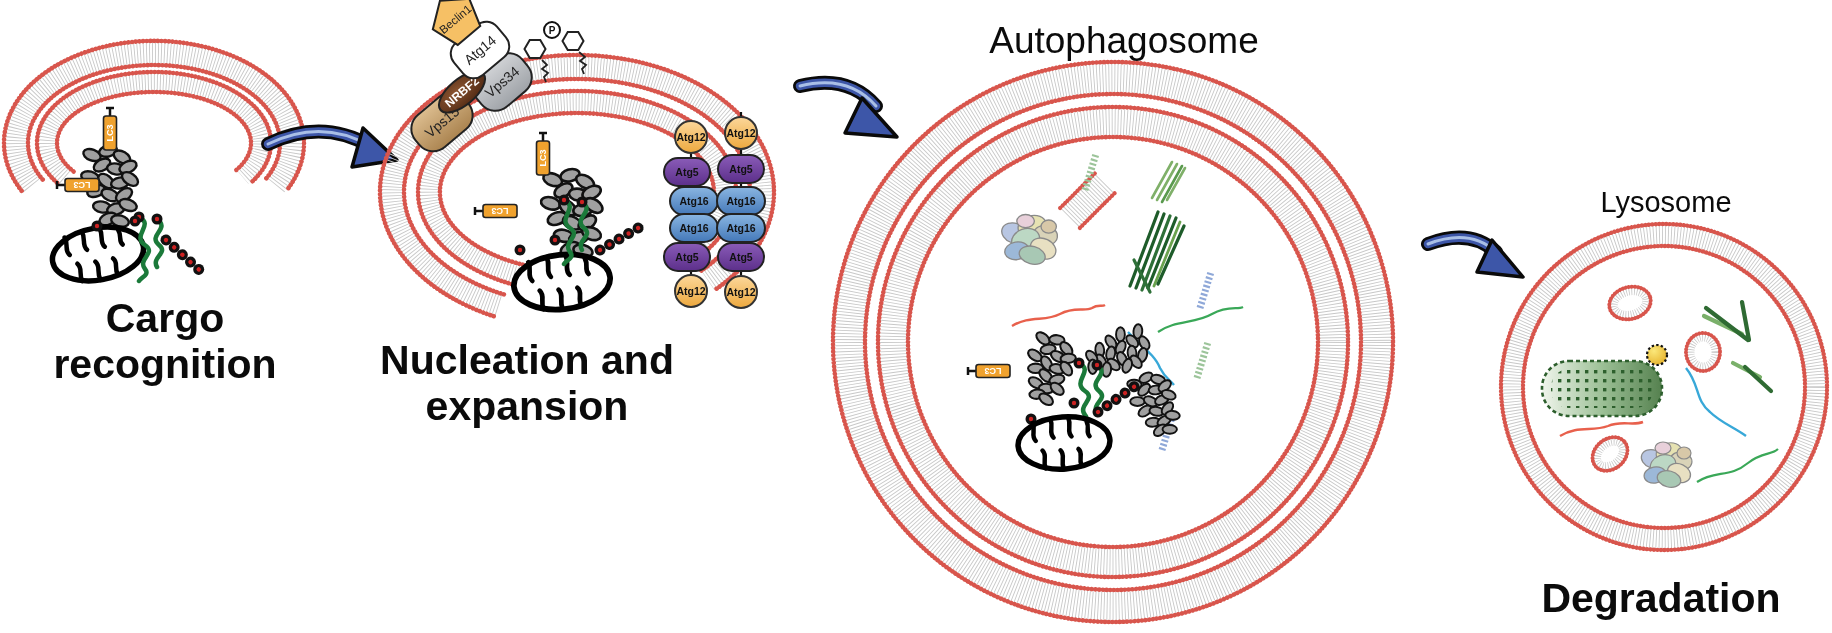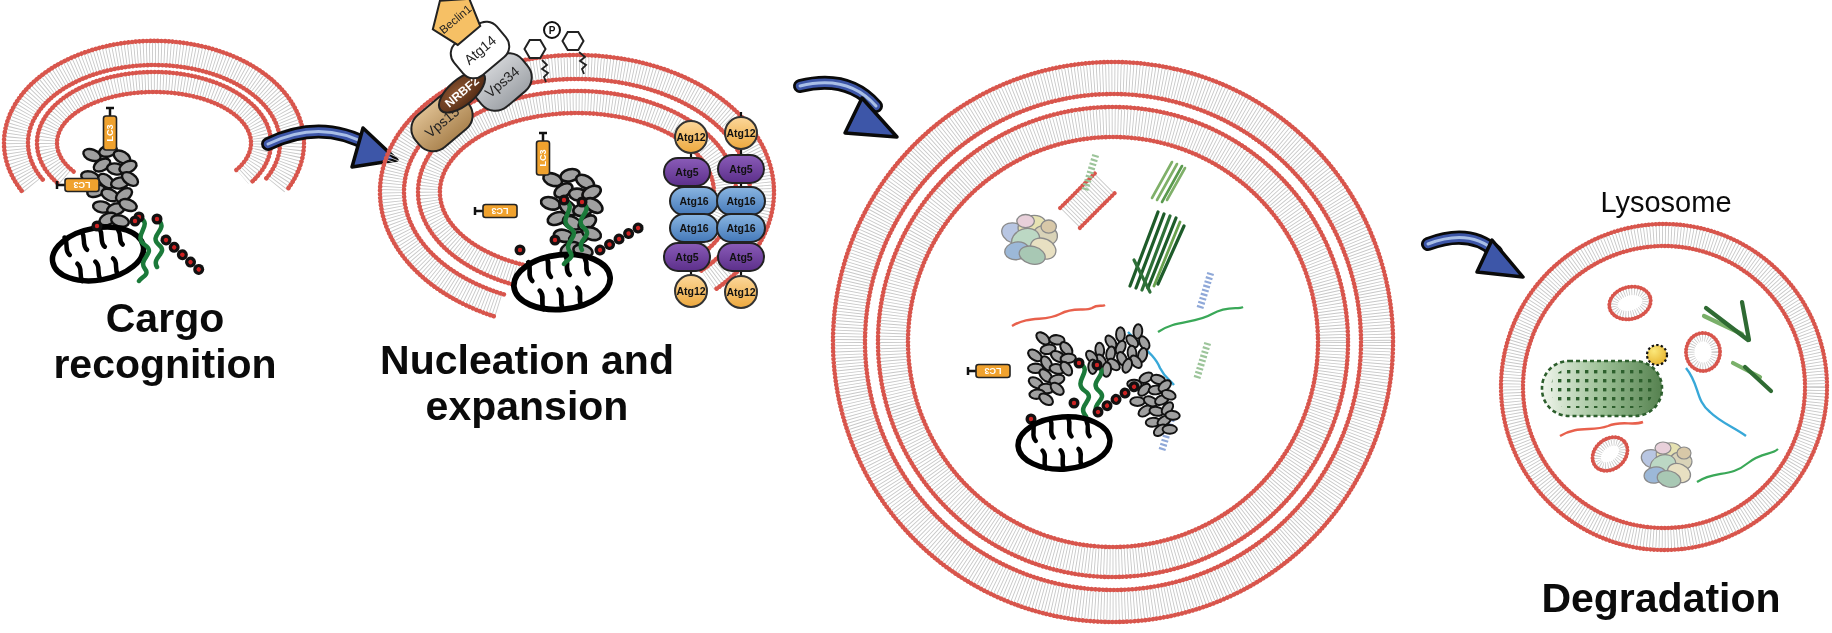--- a/index.html
+++ b/index.html
@@ -395,18 +395,19 @@
     <path d="M 1686 368 C 1700 385, 1695 400, 1710 412 C 1720 422, 1735 428, 1746 436" fill="none" stroke="#38a8d8" stroke-width="2.4"></path>
     <path d="M 1697 482 C 1715 470, 1730 478, 1748 463 C 1762 452, 1772 455, 1778 449" fill="none" stroke="#3aa858" stroke-width="2.2"></path>
     <use href="#pastel" transform="translate(1667 467)"></use>
   </g>
 </svg>
 
 <div class="stage-label bold-label" style="left:327px; top:338px; width:400px;">Nucleation and expansion</div>
 
 <div class="stage-label bold-label" style="left:15px; top:296px; width:300px;">Cargo recognition</div>
 
+<div class="stage-label plain-label" style="left:924px; top:20px; width:400px; font-size:37px;">Autophagosome</div>
 
 <div class="stage-label plain-label" style="left:1516px; top:186px; width:300px; font-size:29px;">Lysosome</div>
 
 <div class="stage-label bold-label" style="left:1481px; top:576px; width:360px;">Degradation</div>
 
 </div>
 
 </body></html>

